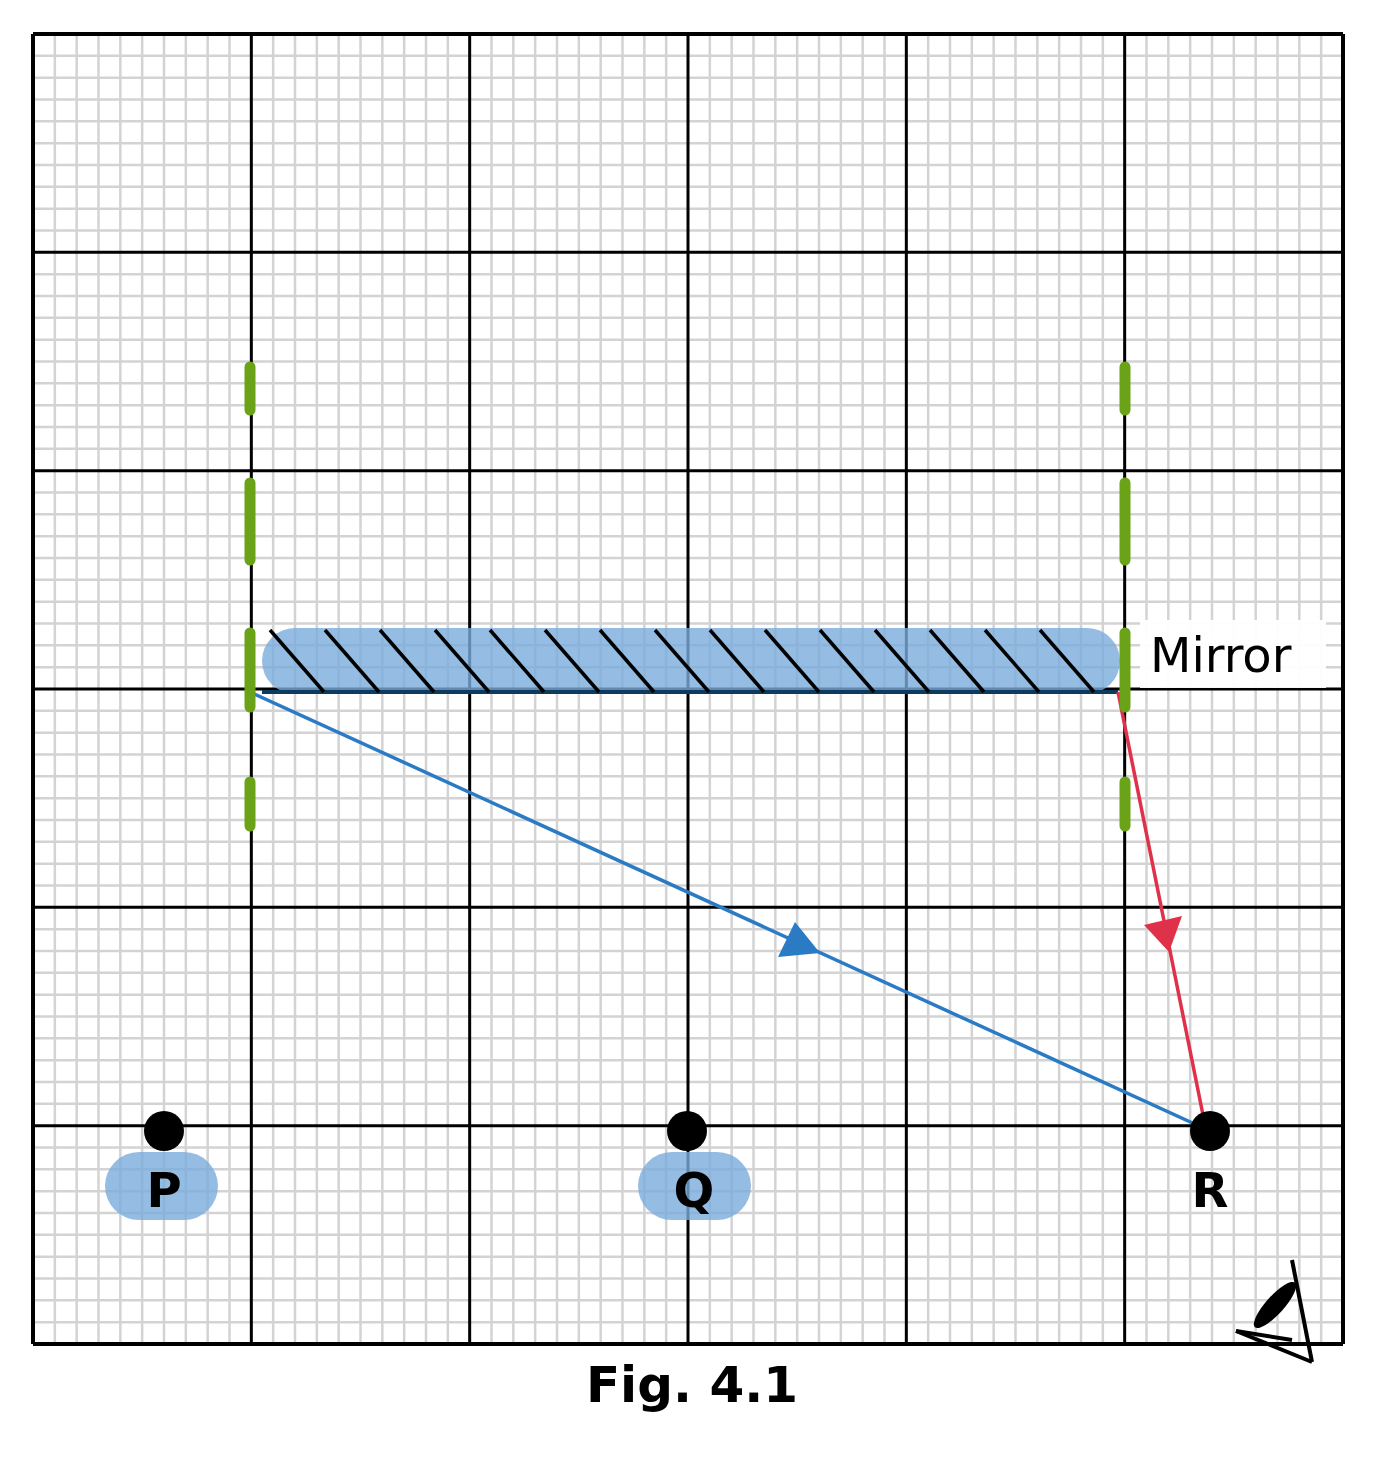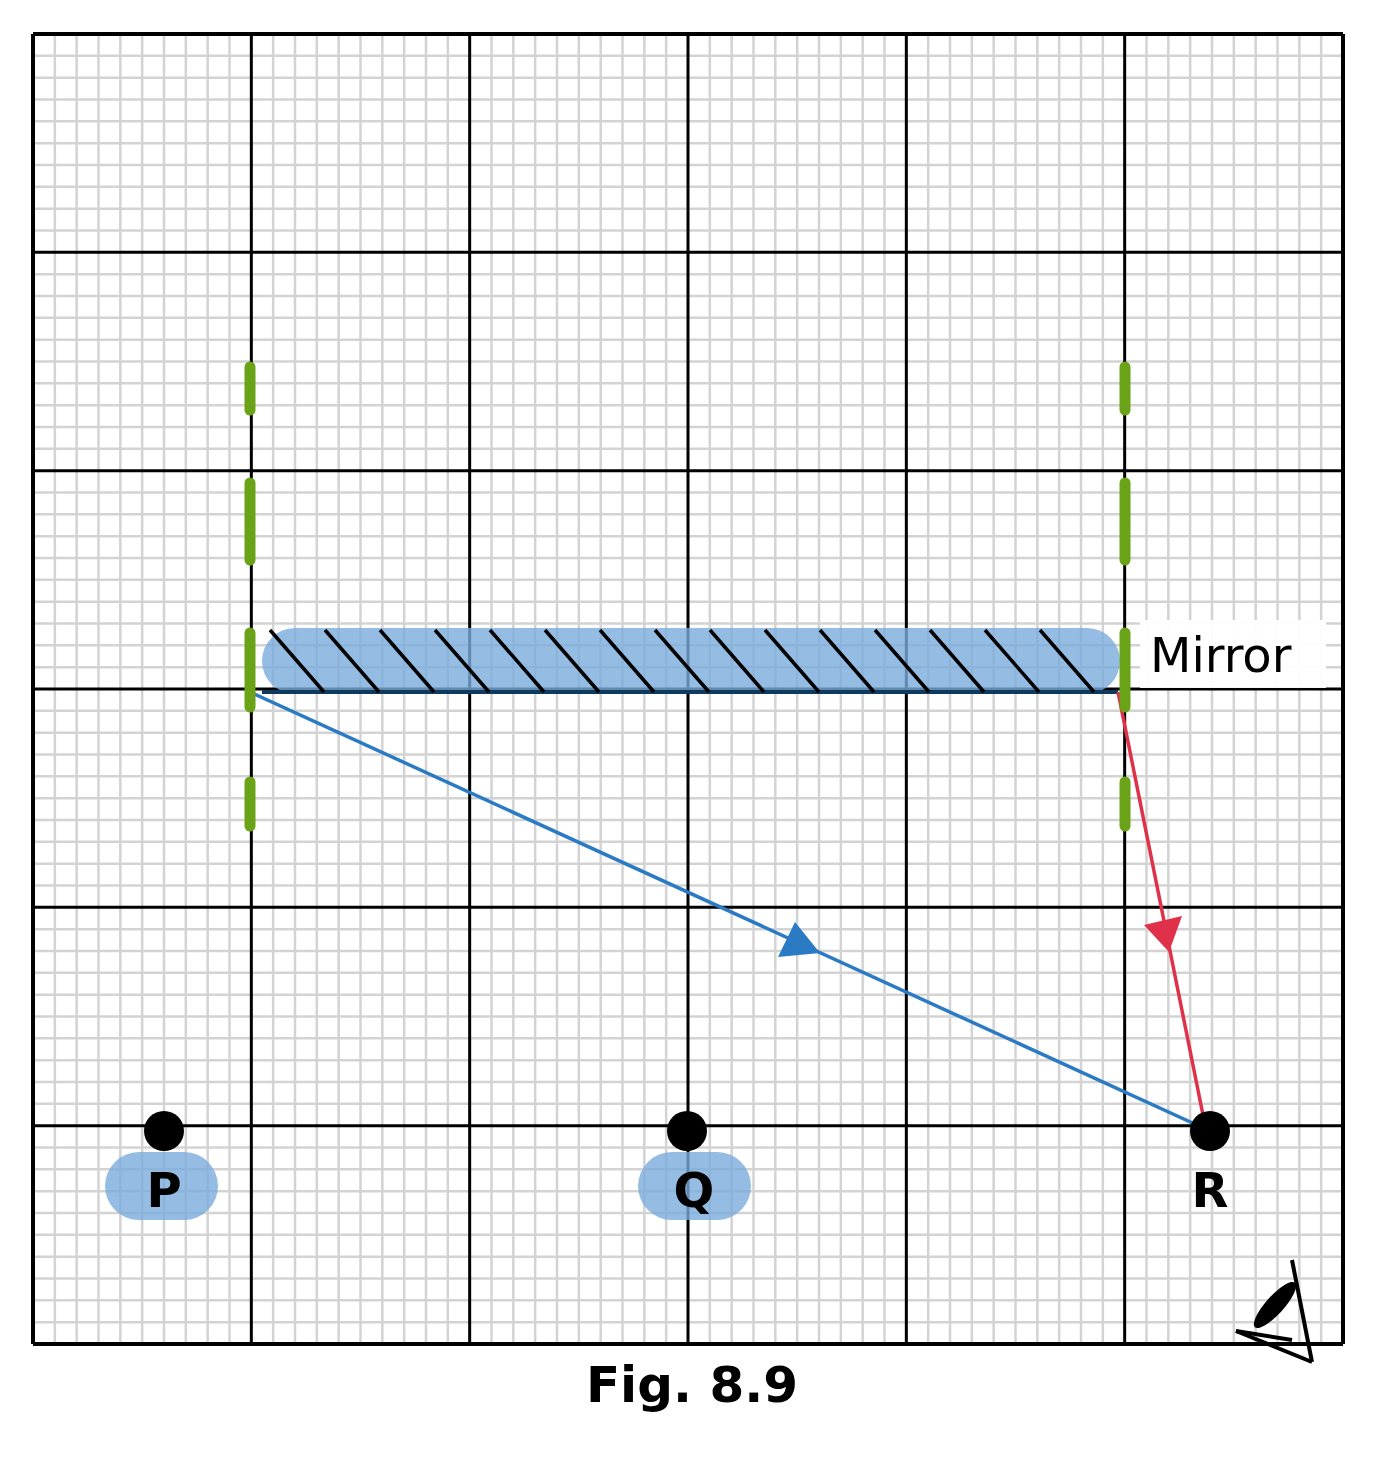--- a/index.html
+++ b/index.html
@@ -197,13 +197,13 @@
   <text class="svgtext-bold" x="1210" y="1207" font-size="48" text-anchor="middle" fill="#000">R</text>
 
   <g stroke="#000" stroke-width="4" fill="none">
     <line x1="1292" y1="1260" x2="1312" y2="1362"></line>
     <line x1="1236" y1="1331" x2="1312" y2="1362"></line>
     <line x1="1236" y1="1331" x2="1292" y2="1340"></line>
     <ellipse cx="1275" cy="1305" rx="9" ry="30" transform="rotate(42 1275 1305)" fill="#000" stroke="none"></ellipse>
   </g>
 </svg>
 
-<div class="caption">Fig. 8.9</div>
+<div class="caption">Fig. 4.1</div>
 
 </body></html>

